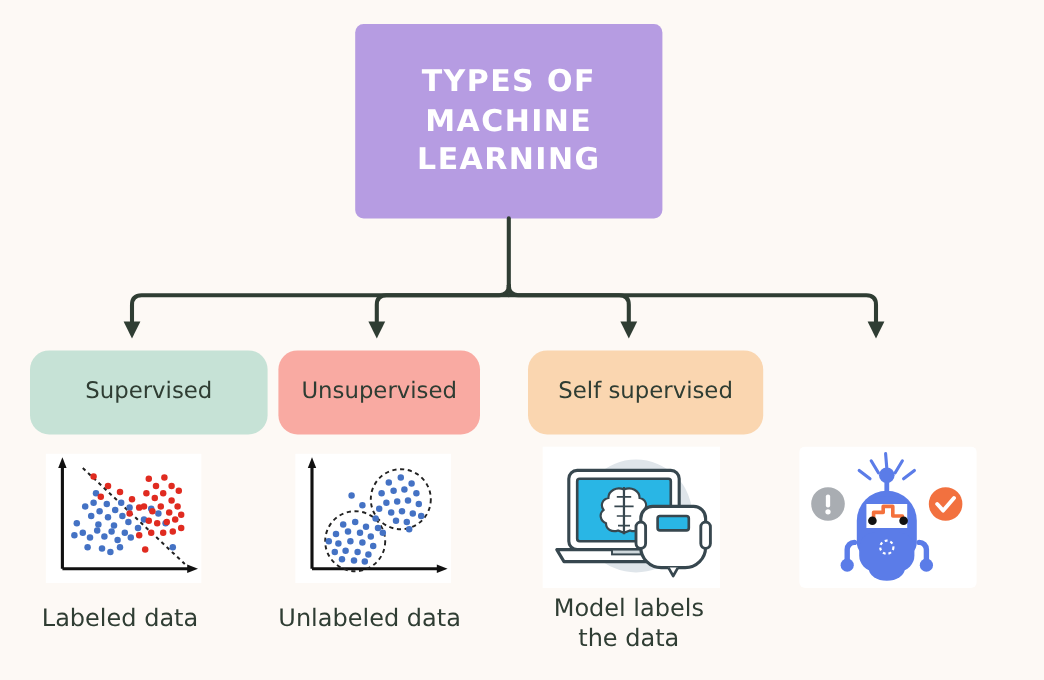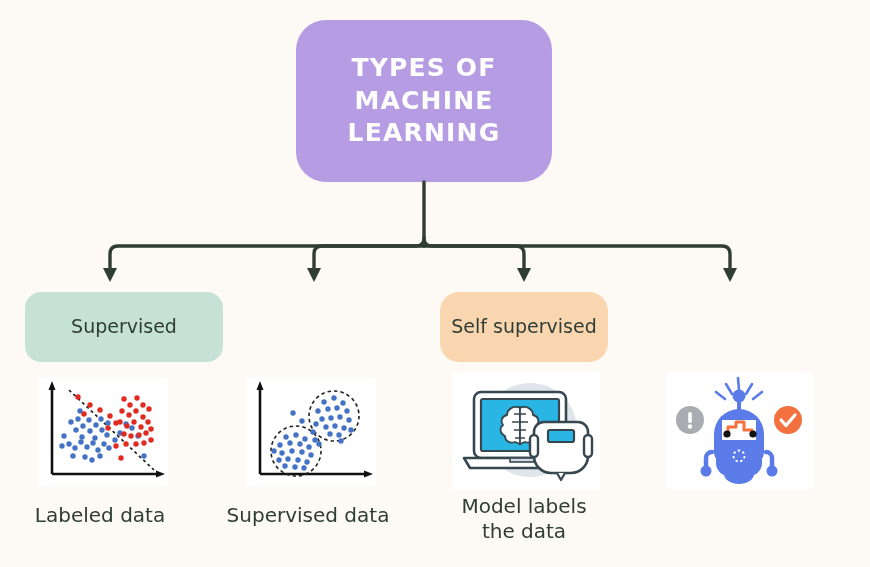--- a/index.html
+++ b/index.html
@@ -10,21 +10,21 @@
     overflow:hidden;
     position:relative;
   }
   #canvas{position:absolute;left:0;top:0;width:870px;height:567px;}
 
   
   .title-node{
     position:absolute;
     left:296px;top:20px;width:256px;height:162px;
     background:#b69ce2;
-    border-radius:30px;
+    border-radius:7px;
     display:flex;align-items:center;justify-content:center;
   }
   .title-text{
     color:#ffffff;
     font-family:"DejaVu Sans", sans-serif;
     font-size:25px;
     font-weight:bold;
     line-height:1.30;
     letter-spacing:1.2px;
     text-align:center;
@@ -177,20 +177,23 @@
         <circle cx="88" cy="66" r="2.7"></circle>
       <circle cx="78" cy="68" r="2.7"></circle>
         <circle cx="70" cy="50" r="2.7"></circle>
       <circle cx="83" cy="80" r="2.7"></circle>
         <circle cx="46" cy="36" r="2.7"></circle>
     </g>
   </svg>
 
   <div class="caption" style="left:10px;top:503px;width:180px;">Labeled data</div>
 
+  <div class="cat-box" style="left:232px;top:292px;width:168px;height:70px;background:#f9aaa2;">
+    <span class="cat-label">Unsupervised</span>
+  </div>
 
   <svg class="illus" style="left:246px;top:378px;" width="130" height="108" viewBox="0 0 130 108">
     <rect x="0" y="0" width="130" height="108" fill="#ffffff"></rect>
     <g stroke="#111111" stroke-width="2.6" fill="none">
       <path d="M14,8 L14,96"></path>
       <path d="M14,96 L122,96"></path>
     </g>
     <polygon points="14,3 10.5,12 17.5,12" fill="#111111"></polygon>
     <polygon points="127,96 118,92.5 118,99.5" fill="#111111"></polygon>
 
@@ -239,23 +242,23 @@
       <circle cx="28" cy="73" r="2.7"></circle>
         <circle cx="69" cy="62" r="2.7"></circle>
 
       <circle cx="47" cy="35" r="2.7"></circle>
         <circle cx="56" cy="43" r="2.7"></circle>
       <circle cx="67" cy="54" r="2.7"></circle>
         <circle cx="73" cy="66" r="2.7"></circle>
     </g>
   </svg>
 
-  <div class="caption" style="left:218px;top:503px;width:180px;">Supervised data</div>
-
-  <div class="cat-box" style="left:440px;top:292px;width:168px;height:70px;background:#fad6b0;border-radius:19px;">
+  <div class="caption" style="left:218px;top:503px;width:180px;">Unlabeled data</div>
+
+  <div class="cat-box" style="left:440px;top:292px;width:196px;height:70px;background:#fad6b0;">
     <span class="cat-label">Self supervised</span>
   </div>
 
   <svg class="illus" style="left:452px;top:372px;" width="148" height="118" viewBox="0 0 148 118">
     <rect x="0" y="0" width="148" height="118" fill="#ffffff"></rect>
     <circle cx="78" cy="58" r="47" fill="#dfe5ea"></circle>
 
     <rect x="22" y="20" width="92" height="66" rx="7" fill="#ffffff" stroke="#37474f" stroke-width="2.6"></rect>
     <rect x="29" y="27" width="78" height="52" rx="2" fill="#29b6e5" stroke="#37474f" stroke-width="2.2"></rect>
 

